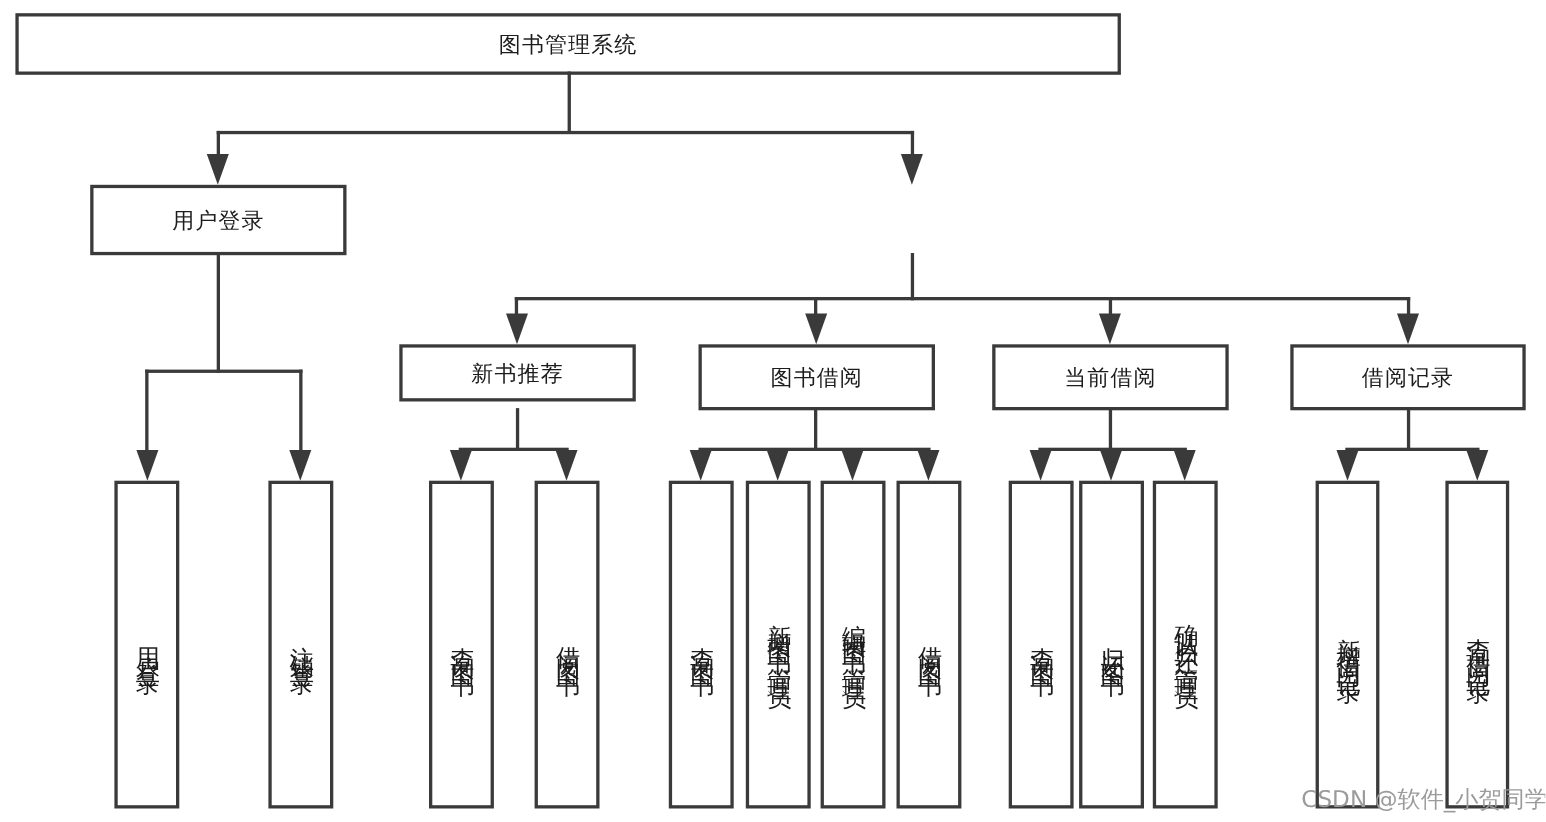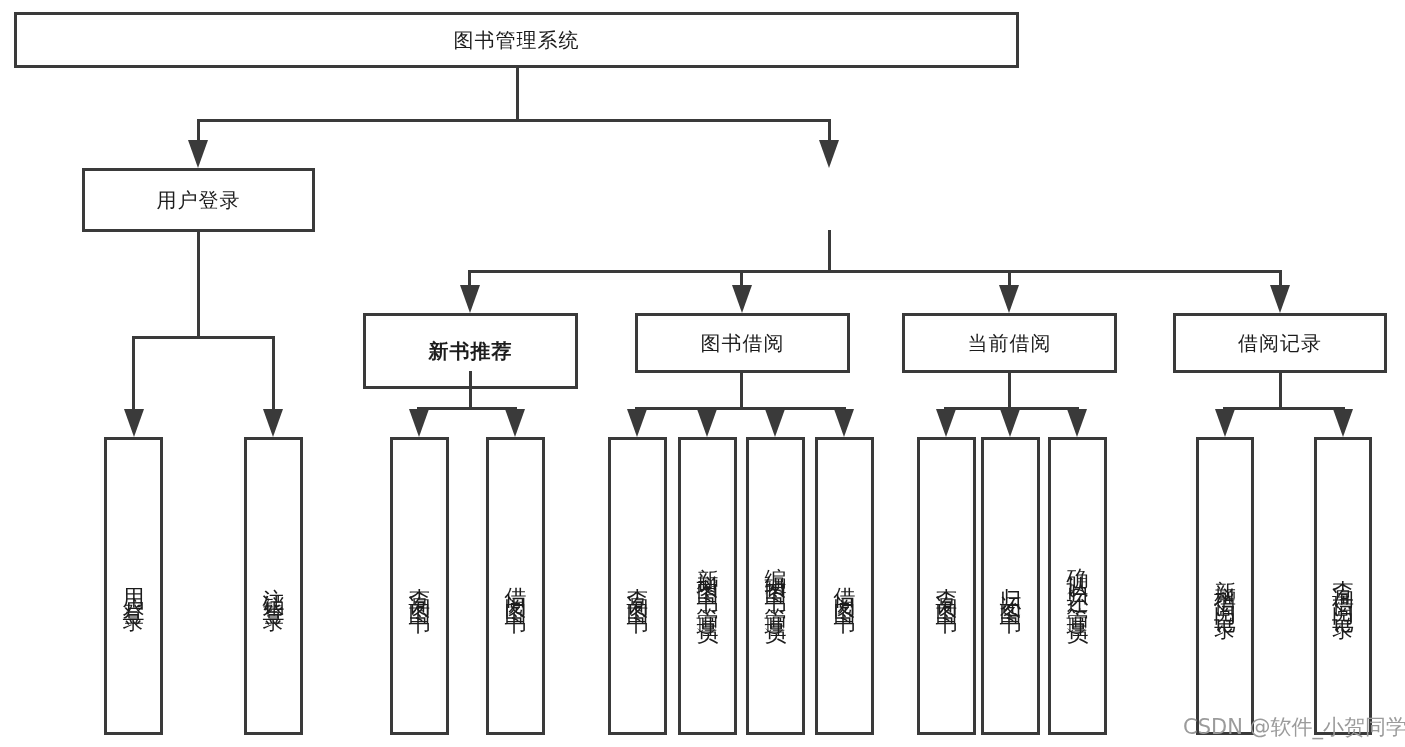--- a/index.html
+++ b/index.html
@@ -90,21 +90,21 @@
   <div class="hline" style="left:468px; top:270px; width:814px;"></div>
   <div class="vline" style="left:468px; top:270px; height:18px;"></div>
   <div class="arrow" style="left:460px; top:285px;"></div>
   <div class="vline" style="left:740px; top:270px; height:18px;"></div>
   <div class="arrow" style="left:732px; top:285px;"></div>
   <div class="vline" style="left:1008px; top:270px; height:18px;"></div>
   <div class="arrow" style="left:999px; top:285px;"></div>
   <div class="vline" style="left:1279px; top:270px; height:18px;"></div>
   <div class="arrow" style="left:1270px; top:285px;"></div>
 
-  <div class="box" style="left:363px; top:313px; width:215px; height:76px;font-weight:bold;">
+  <div class="box" style="left:363px; top:313px; width:215px; height:52px;">
     <span>新书推荐</span>
   </div>
   <div class="box" style="left:635px; top:313px; width:215px; height:60px;">
     <span>图书借阅</span>
   </div>
   <div class="box" style="left:902px; top:313px; width:215px; height:60px;">
     <span>当前借阅</span>
   </div>
   <div class="box" style="left:1173px; top:313px; width:214px; height:60px;">
     <span>借阅记录</span>

